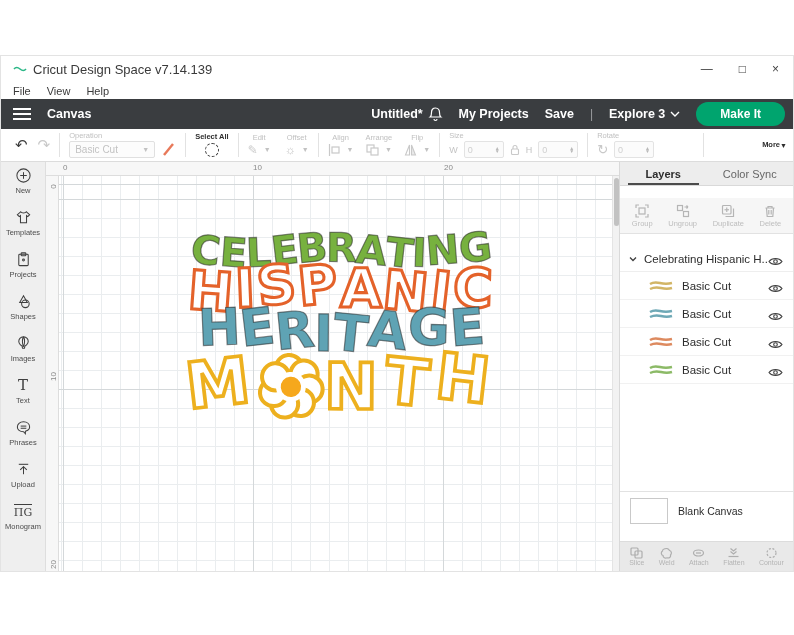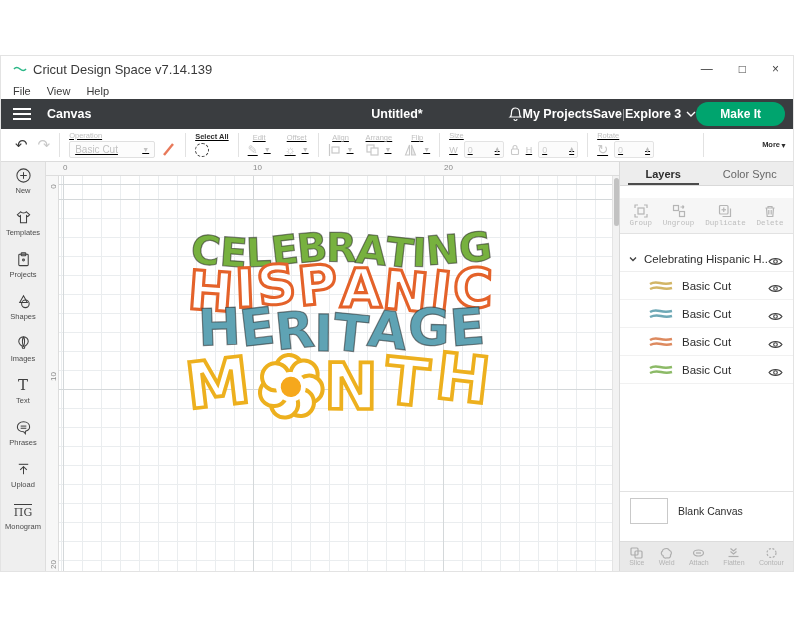--- a/index.html
+++ b/index.html
@@ -16,30 +16,30 @@
   
   .menubar { height:17px; display:flex; gap:16px; padding:0 12px; align-items:center; background:#fff; }
   .menubar span { font-size:11px; color:#3a3a3a; }
 
   
   .appbar { height:30px; background:#3a3d40; display:flex; align-items:center; color:#fff; position:relative; padding:0 8px 0 0; }
   .hamburger { width:42px; height:30px; display:flex; flex-direction:column; justify-content:center; align-items:center; gap:3px; cursor:pointer; }
   .hamburger i { display:block; width:18px; height:2px; background:#fff; }
   .canvas-label { font-size:12.5px; font-weight:bold; margin-left:4px; }
   .doc-title { position:absolute; left:0; right:0; text-align:center; font-size:12.5px; font-weight:bold; pointer-events:none; }
-  .appbar-right { margin-left:auto; display:flex; align-items:center; z-index:2; }
+  .appbar-right { margin-left:auto; display:flex; align-items:center; gap:16px; z-index:2; }
   .appbar-right .txt { font-size:12.5px; font-weight:bold; color:#fff; cursor:pointer; }
   .appbar-right .sep { color:#9a9da0; font-size:12px; }
   .machine { display:flex; align-items:center; gap:5px; cursor:pointer; }
   .makeit { border-radius:13px; padding:5px 24px; font-size:12px; font-weight:bold; color:#fff; border:none; cursor:pointer; }
 
   
   .toolbar { height:33px; background:#fff; border-bottom:1px solid #dcdcdc; display:flex; align-items:center; padding:0 6px 0 14px; }
   .tsep { width:1px; height:24px; background:#e2e2e2; margin:0 9px; }
-  .tgroup { display:flex; flex-direction:column; align-items:flex-start; justify-content:center;text-decoration:underline; }
+  .tgroup { display:flex; flex-direction:column; align-items:center; justify-content:center; }
   .tlabel { font-size:7.5px; color:#c0c0c0; line-height:1; margin-bottom:2px; align-self:flex-start; }
   .tlabel.on { color:#2e2e2e; font-weight:bold; align-self:center; }
   .trow { display:flex; align-items:center; gap:6px; }
   .ubtn { font-family:"DejaVu Sans",sans-serif; font-size:15px; line-height:1; cursor:pointer; }
   .undo { color:#3c3c3c; } .redo { color:#c9c9c9; margin-left:10px; }
   .opselect { width:86px; height:17px; border:1px solid #e0e0e0; border-radius:2px; background:#fcfcfc; display:flex; align-items:center; justify-content:space-between; padding:0 5px; font-size:10px; color:#c2c2c2; }
   .caret { font-size:7px; color:#c2c2c2; }
   .caret.on { color:#2e2e2e; }
   .dashcircle { width:14px; height:14px; border:1.4px dashed #3c3c3c; border-radius:50%; }
   .tico { font-size:12px; color:#c9c9c9; line-height:1; }
@@ -89,21 +89,21 @@
   .art-row.fill .art-letter { -webkit-text-stroke:1.2px rgba(40,40,40,0.55); }
   .art-row.outline .art-letter { -webkit-text-stroke:var(--sw,3px) currentColor; -webkit-text-fill-color:#fff; }
   .art-flower { display:inline-block; }
 
   
   .rightpanel { width:174px; border-left:1px solid #d9d9d9; display:flex; flex-direction:column; background:#fff;gap:12px; }
   .rp-tabs { height:24px; background:#ededed; display:flex; border-bottom:1px solid #d9d9d9; }
   .rp-tab { flex:1; display:flex; align-items:center; justify-content:center; font-size:11px; color:#666; cursor:pointer; position:relative; }
   .rp-tab.active { color:#2d2d2d; font-weight:bold; }
   .rp-tab.active::after { content:""; position:absolute; left:8px; right:8px; bottom:0; height:2px; background:#4c4c4c; }
-  .rp-actions { height:36px; background:#f6f6f6; border-bottom:1px solid #e2e2e2; display:flex; align-items:center; justify-content:space-around; padding:0 4px;font-family:Liberation Mono, monospace; }
+  .rp-actions { height:36px; background:#f6f6f6; border-bottom:1px solid #e2e2e2; display:flex; align-items:center; justify-content:space-around; padding:0 4px; }
   .rp-act { display:flex; flex-direction:column; align-items:center; gap:1px; cursor:default; }
   .rp-act svg { width:14px; height:14px; stroke:#b5b5b5; fill:none; stroke-width:1.2; }
   .rp-act .lbl { font-size:7.5px; color:#bdbdbd; }
   .layer-list { flex:1; overflow:hidden; }
   .group-row { height:26px; display:flex; align-items:center; padding:0 10px 0 8px; border-bottom:1px solid #eee; cursor:pointer; }
   .group-row .chev { width:10px; height:10px; margin-right:6px; }
   .group-row .name { font-size:11.5px; color:#2d2d2d; flex:1; white-space:nowrap; overflow:hidden; }
   .layer-row { height:28px; display:flex; align-items:center; padding:0 10px 0 28px; border-bottom:1px solid #f1f1f1; cursor:pointer; }
   .layer-thumb { width:26px; height:13px; margin-right:8px; }
   .layer-thumb svg { width:100%; height:100%; }

